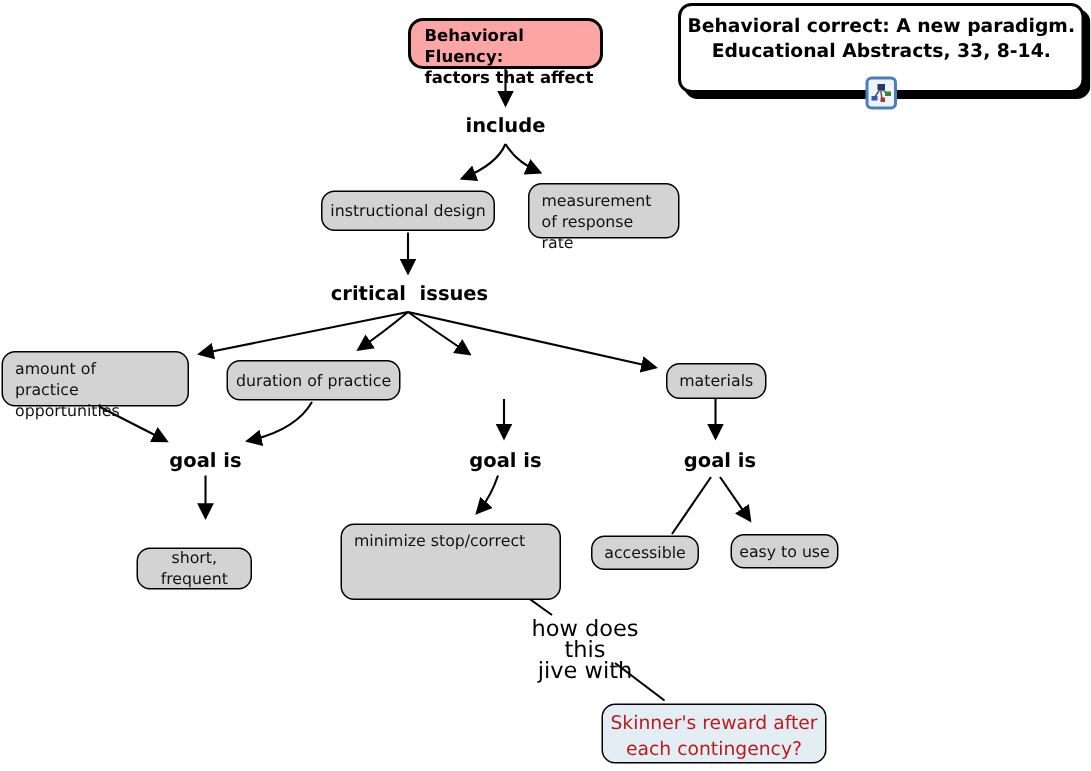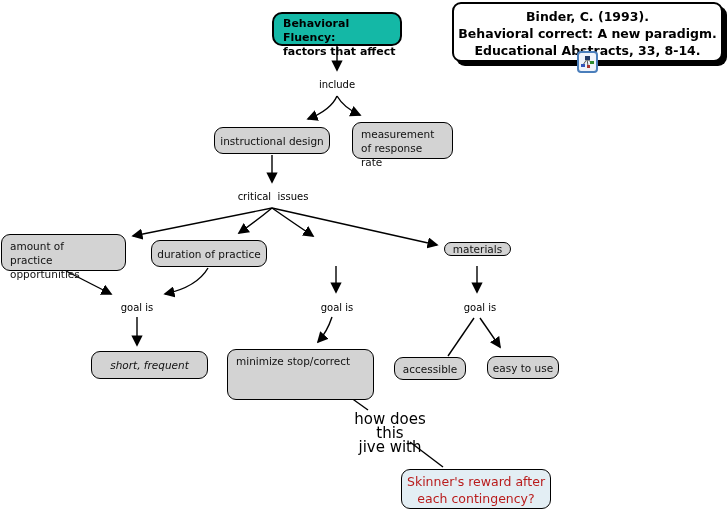--- a/index.html
+++ b/index.html
@@ -17,40 +17,40 @@
     background:#d3d3d3;
     border:1.5px solid #000;
     border-radius:9px;
     font-size:10.5px;color:#111;
     line-height:14px;
   }
   .node.center{display:flex;align-items:center;justify-content:center;text-align:center;}
   .node.multiline{padding:4px 6px 2px 8px;text-align:left;}
   .title-node{
     position:absolute;z-index:2;box-sizing:border-box;
-    background:#14b8a6;border:2px solid #000;border-radius:10px;
+    background:#fca5a5;border:2px solid #000;border-radius:10px;
     font-size:11px;font-weight:bold;color:#000;line-height:14px;
     padding:3px 4px 2px 9px;
   }
   .citation{
     position:absolute;z-index:2;box-sizing:border-box;
     background:#ffffff;border:2px solid #000;border-radius:9px;
     box-shadow:4px 4px 0 #000;
     font-size:12.5px;font-weight:bold;color:#000;line-height:17px;
     text-align:center;padding-top:4px;
   }
   .cmap-icon{
     position:absolute;z-index:3;box-sizing:border-box;
     width:21px;height:22px;background:#eef3fb;
     border:2px solid #4a7ebb;border-radius:4px;
     display:flex;align-items:center;justify-content:center;
   }
   .link-label{
     position:absolute;z-index:2;
-    font-size:10px;font-weight:normal;color:#000;
+    font-size:13px;font-weight:bold;color:#000;
     text-align:center;line-height:15px;
   }
   .link-label.pre{white-space:pre;}
   .link-label.plain{font-weight:normal;font-size:15px;line-height:14px;}
   .skinner-node{
     position:absolute;z-index:2;box-sizing:border-box;
     background:#e3eef4;border:1.5px solid #000;border-radius:9px;
     font-size:12.5px;color:#b91c1c;line-height:17px;
     text-align:center;padding-top:3px;
   }
@@ -88,21 +88,20 @@
       <path d="M410,442 L443,467"></path>
     </g>
   </svg>
 
   <div class="title-node" style="left:272px;top:12px;width:130px;height:34px;">
     <span>Behavioral Fluency:</span>
     <span class="line2">factors that affect</span>
   </div>
 
   <div class="citation" style="left:452px;top:2px;width:271px;height:60px;">
-    <span class="line2">Binder, C. (1993).</span>
     <span class="line2">Behavioral correct: A new paradigm.</span>
     <span class="line2">Educational Abstracts, 33, 8-14.</span>
   </div>
   <div class="cmap-icon" style="left:577px;top:51px;">
     <svg width="15" height="15" viewBox="0 0 15 15">
       <g stroke="#555" stroke-width="1" fill="none">
         <path d="M7,4 L3,10 M7,4 L11,7 M7,4 L8,11"></path>
       </g>
       <rect x="5" y="1" width="5" height="4" fill="#223a66"></rect>
       <rect x="1" y="9" width="4" height="3" fill="#3355bb"></rect>
@@ -129,23 +128,23 @@
   </div>
 
   <div class="node center" style="left:151px;top:240px;width:116px;height:27px;">duration of practice</div>
 
   <div class="node multiline" style="left:1px;top:234px;width:125px;height:37px;">
     <span>amount of</span>
     <span class="line2">practice opportunities</span>
   </div>
 
 
-  <div class="node center" style="left:444px;top:242px;width:67px;height:14px;">materials</div>
+  <div class="node center" style="left:444px;top:242px;width:67px;height:24px;">materials</div>
 
-  <div class="node center" style="left:91px;top:351px;width:117px;height:28px;font-style:italic;">short, frequent</div>
+  <div class="node center" style="left:91px;top:365px;width:77px;height:28px;">short, frequent</div>
 
   <div class="node multiline" style="left:227px;top:349px;width:147px;height:51px;">
     <span>minimize stop/correct</span>
   </div>
 
   <div class="node center" style="left:394px;top:357px;width:72px;height:23px;">accessible</div>
 
   <div class="node center" style="left:487px;top:356px;width:72px;height:23px;">easy to use</div>
 
   <div class="skinner-node" style="left:401px;top:469px;width:150px;height:40px;">

